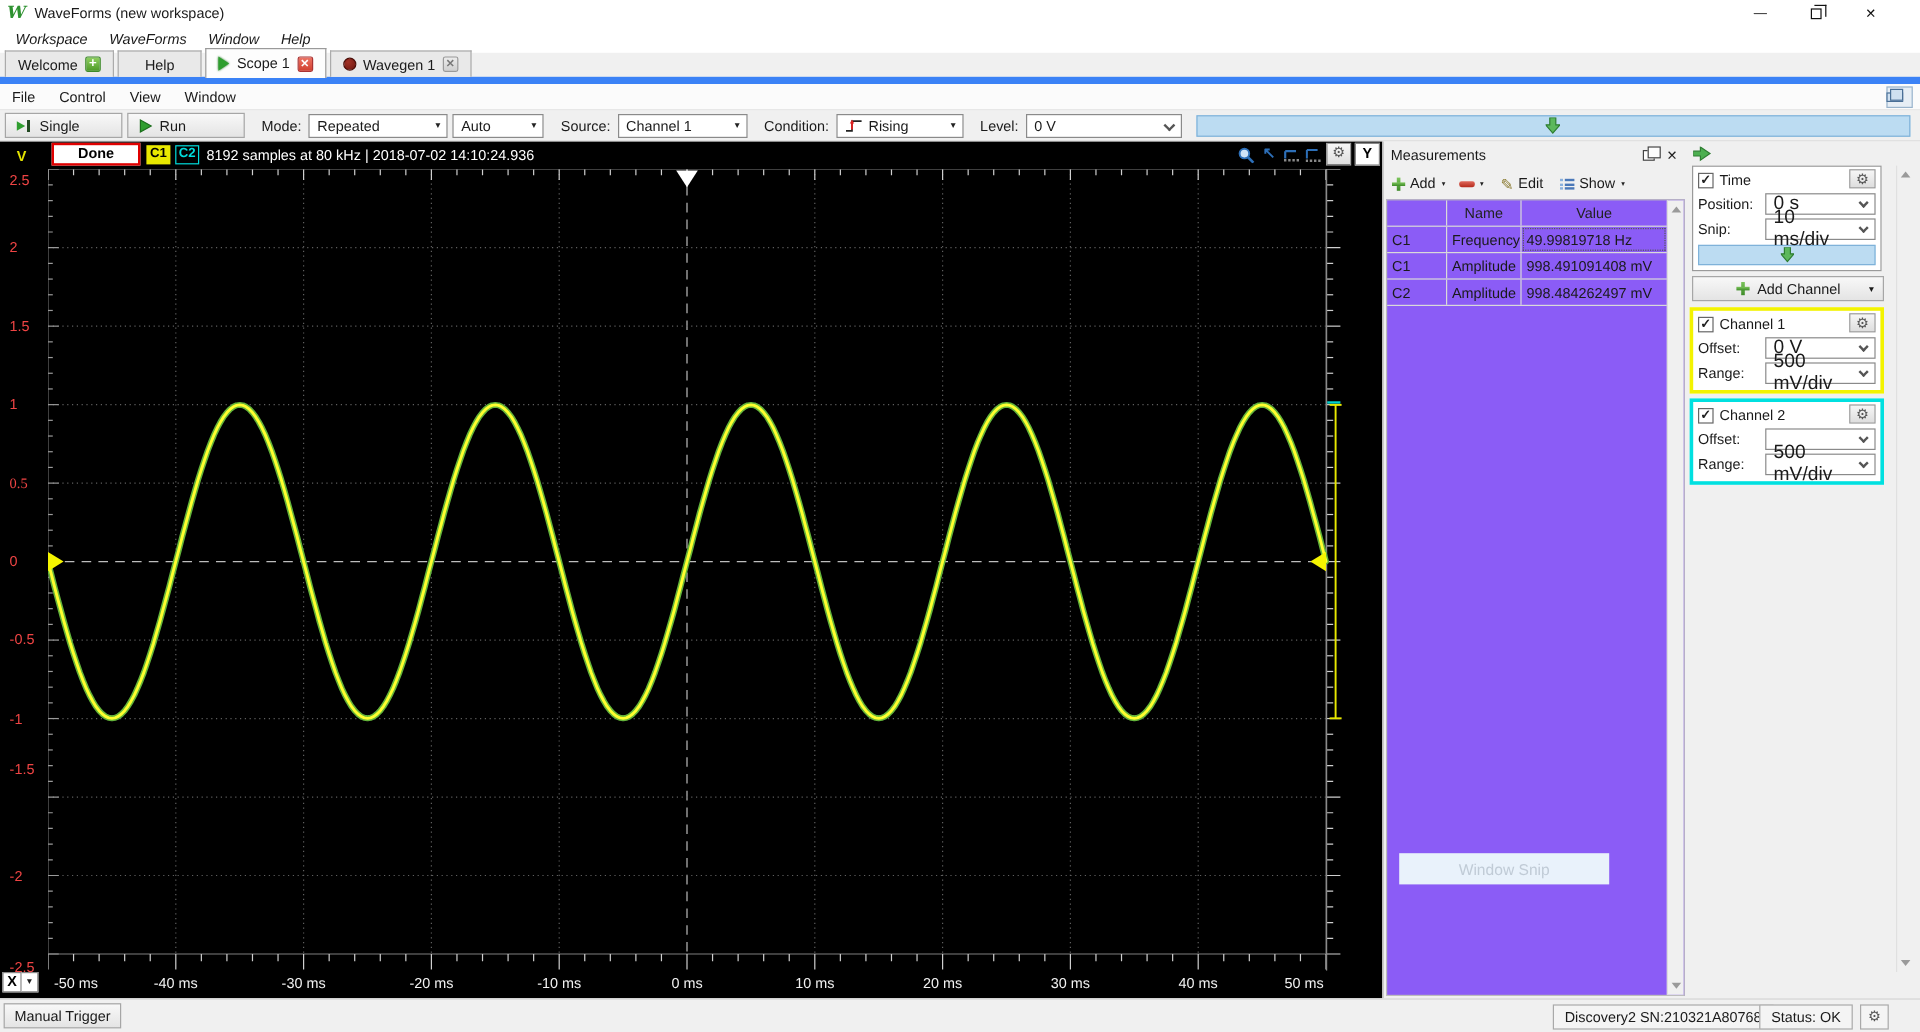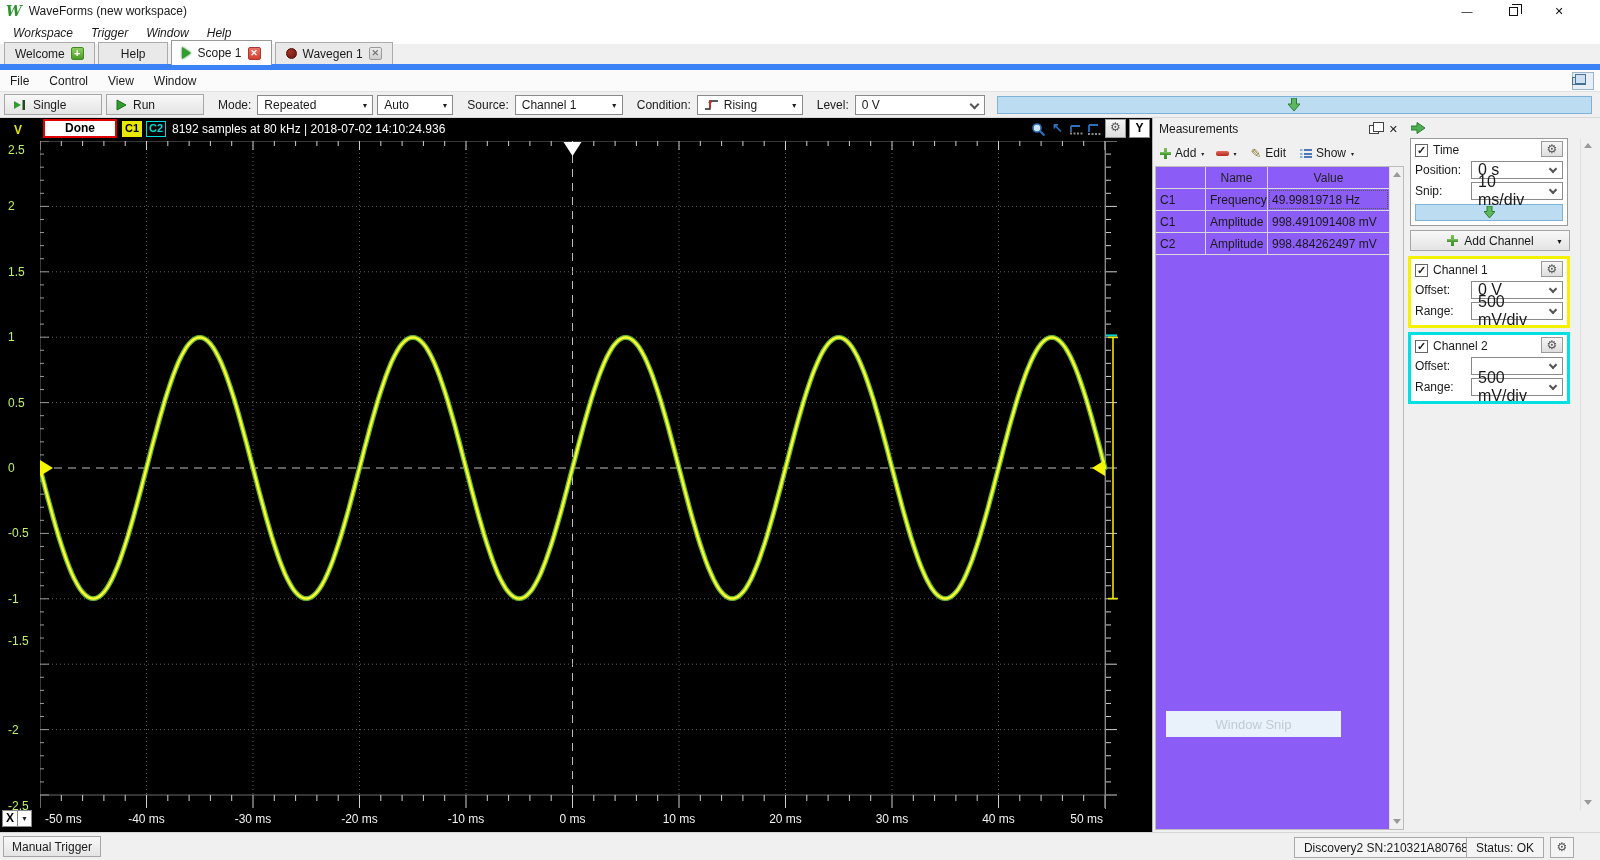--- a/index.html
+++ b/index.html
@@ -49,21 +49,21 @@
   .plotpane { position:absolute; left:0; top:0; width:1152px; height:714px; background:#000; }
   .vunit { position:absolute; left:14px; top:5px; color:#e3e300; font-weight:bold; }
   .donebox { position:absolute; left:43px; top:1px; width:74px; height:19px; background:#fff; border:2px solid #e00000; color:#000; font-weight:bold; text-align:center; line-height:15px; }
   .c1badge { position:absolute; left:122px; top:3px; width:20px; height:16px; background:#e8e800; color:#000; font-weight:bold; font-size:11px; text-align:center; line-height:15px; }
   .c2badge { position:absolute; left:146px; top:3px; width:20px; height:16px; background:#000; color:#00dcdc; border:1px solid #00dcdc; font-weight:bold; font-size:11px; text-align:center; line-height:13px; }
   .acqinfo { position:absolute; left:172px; top:4px; color:#fff; }
   .hdricon { position:absolute; top:4px; width:16px; height:14px; }
   .gearbtn { background:linear-gradient(#f6f6f6,#dedede); border:1px solid #9a9a9a; color:#555; font-size:12px; line-height:15px; text-align:center; }
   .plotgear { position:absolute; left:1105px; top:1px; width:21px; height:19px; }
   .ybtn { position:absolute; left:1129px; top:1px; width:21px; height:19px; background:#fff; border:1px solid #888; color:#000; font-weight:bold; text-align:center; line-height:17px; }
-  .ylab { position:absolute; left:8px; color:#bef264; font-size:12px; }
+  .ylab { position:absolute; left:8px; color:#ef4444; font-size:12px; }
   .xlab { position:absolute; color:#f2f2f2; font-size:12px; }
   .xbtn { position:absolute; left:2px; top:692px; display:flex; }
   .xbtn .x1 { width:16px; height:17px; background:#fff; border:1px solid #888; font-weight:bold; text-align:center; line-height:15px; color:#000; }
   .xbtn .x2 { width:14px; height:17px; background:#fff; border:1px solid #888; border-left:none; font-size:7px; text-align:center; line-height:16px; color:#222; }
 
   
   .measpane { position:absolute; left:1152px; top:0; width:254px; height:714px; background:#f0f0f0; border-left:1px solid #b5b5b5; }
   .meastitle { height:22px; display:flex; align-items:center; padding:0 6px; }
   .meastitle .t { flex:1; }
   .winico { width:10px; height:9px; border:1px solid #444; position:relative; background:#fdfdfd; margin-right:10px; }
@@ -134,21 +134,21 @@
           <span class="maxico"></span>
         </div>
       <div>
           <span>✕</span>
         </div>
     </div>
   </div>
 
   <div class="menubar">
     <span>Workspace</span>
-    <span>Trigger</span>
+    <span>WaveForms</span>
     <span>Window</span>
     <span>Help</span>
   </div>
 
   <div class="tabbar">
     <div class="tab">
       <span>Welcome</span>
       <span class="plusbox">+</span>
     </div>
     <div class="tab" style="padding:0 22px;">
@@ -488,21 +488,21 @@
         </svg>
 
       <div class="xbtn">
         <span class="x1">X</span>
         <span class="x2">▼</span>
       </div>
     <span class="ylab" style="top: 25px;">2.5</span>
         <span class="ylab" style="top: 81.4px;">2</span>
         <span class="ylab" style="top: 146.8px;">1.5</span>
         <span class="ylab" style="top: 212.2px;">1</span>
-        <span class="ylab" style="top: 277.6px;">0.5</span>
+        <span class="ylab" style="top: 277.6px; font-family: Liberation Serif, serif;">0.5</span>
         <span class="ylab" style="top: 343px;">0</span>
         <span class="ylab" style="top: 408.4px;">-0.5</span>
         <span class="ylab" style="top: 473.8px;">-1</span>
         <span class="ylab" style="top: 516px;">-1.5</span>
         <span class="ylab" style="top: 604.6px;">-2</span>
         <span class="ylab" style="top: 681px;">-2.5</span>
         <span class="xlab" style="top: 694px; left: 45px;">-50 ms</span>
         <span class="xlab" style="top: 694px; left: 118.5px; width: 56px; text-align: center;">-40 ms</span>
         <span class="xlab" style="top: 694px; left: 225px; width: 56px; text-align: center;">-30 ms</span>
         <span class="xlab" style="top: 694px; left: 331.5px; width: 56px; text-align: center;">-20 ms</span>

